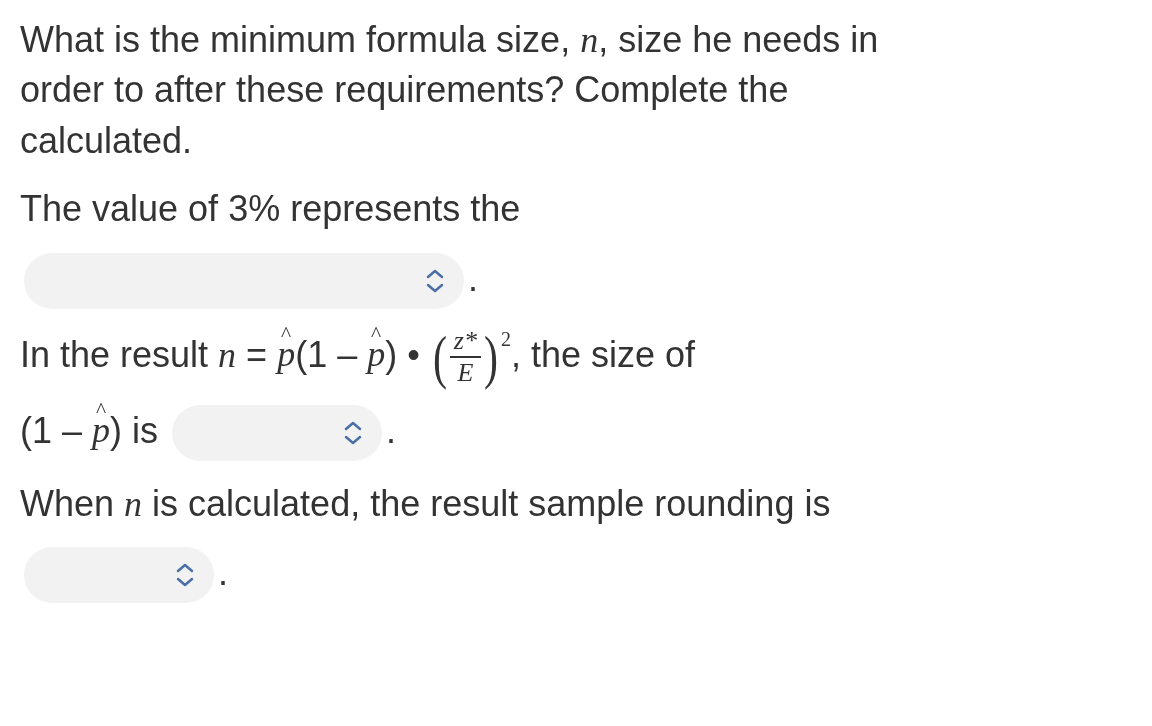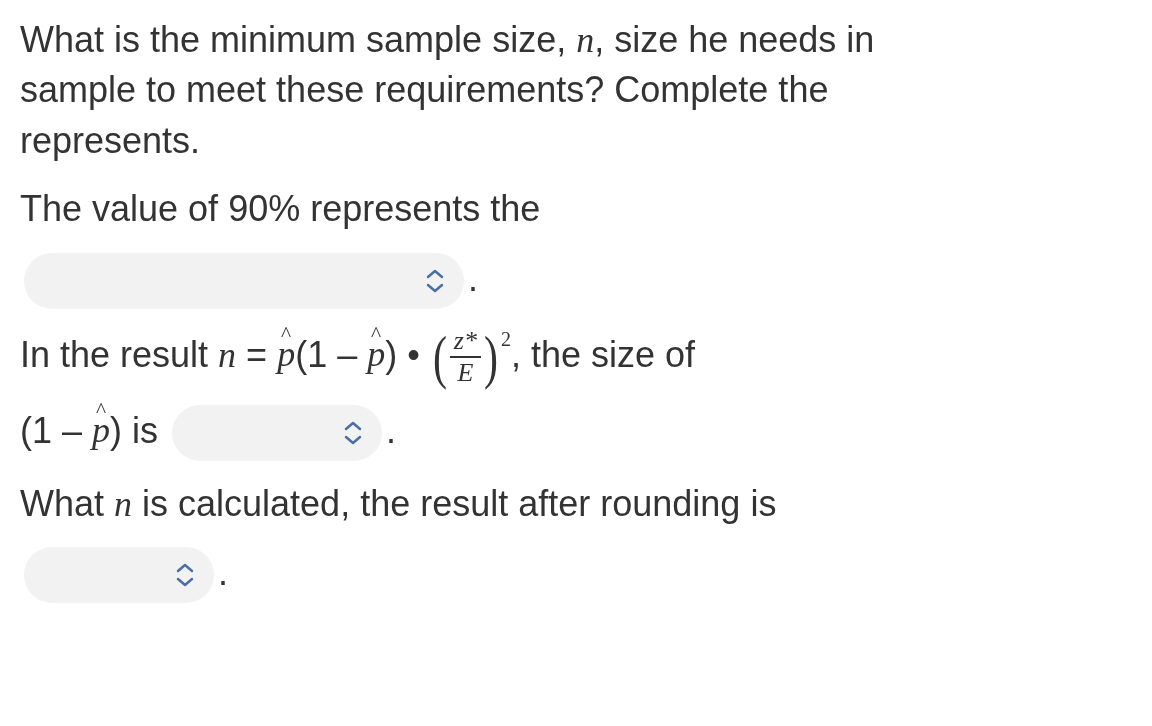--- a/index.html
+++ b/index.html
@@ -110,28 +110,28 @@
     }
     .nowrap {
       white-space: nowrap;
     }
   </style>
 </head>
 <body>
 
 <div class="para">
   <span>
-    <span>What is the minimum sample size, </span><span class="italic">n</span><span>, size he needs in</span>
+    <span>What is the minimum formula size, </span><span class="italic">n</span><span>, size he needs in</span>
   </span><br>
-  <span>sample to meet these requirements? Complete the</span><br>
-  <span>represents.</span>
+  <span>order to after these requirements? Complete the</span><br>
+  <span>calculated.</span>
 </div>
 
 <div class="para">
-  <span>The value of 90% represents the</span>
+  <span>The value of 3% represents the</span>
 </div>
 <div class="line-block">
   <span class="select-pill w1">
     <span class="stepper">
       <svg width="18" height="10" viewBox="0 0 18 10">
           <path d="M2 8 L9 2 L16 8" stroke="#4a6fa5" stroke-width="2.5" fill="none" stroke-linecap="round" stroke-linejoin="round"></path>
         </svg>
       <svg width="18" height="10" viewBox="0 0 18 10">
           <path d="M2 2 L9 8 L16 2" stroke="#4a6fa5" stroke-width="2.5" fill="none" stroke-linecap="round" stroke-linejoin="round"></path>
         </svg>
@@ -159,21 +159,21 @@
           <path d="M2 8 L9 2 L16 8" stroke="#4a6fa5" stroke-width="2.5" fill="none" stroke-linecap="round" stroke-linejoin="round"></path>
         </svg>
       <svg width="18" height="10" viewBox="0 0 18 10">
           <path d="M2 2 L9 8 L16 2" stroke="#4a6fa5" stroke-width="2.5" fill="none" stroke-linecap="round" stroke-linejoin="round"></path>
         </svg>
     </span>
   </span><span>.</span>
 </div>
 
 <div class="para">
-  <span>What </span><span class="italic">n</span><span> is calculated, the result after rounding is</span>
+  <span>When </span><span class="italic">n</span><span> is calculated, the result sample rounding is</span>
 </div>
 <div class="line-block">
   <span class="select-pill w3">
     <span class="stepper">
       <svg width="18" height="10" viewBox="0 0 18 10">
           <path d="M2 8 L9 2 L16 8" stroke="#4a6fa5" stroke-width="2.5" fill="none" stroke-linecap="round" stroke-linejoin="round"></path>
         </svg>
       <svg width="18" height="10" viewBox="0 0 18 10">
           <path d="M2 2 L9 8 L16 2" stroke="#4a6fa5" stroke-width="2.5" fill="none" stroke-linecap="round" stroke-linejoin="round"></path>
         </svg>

